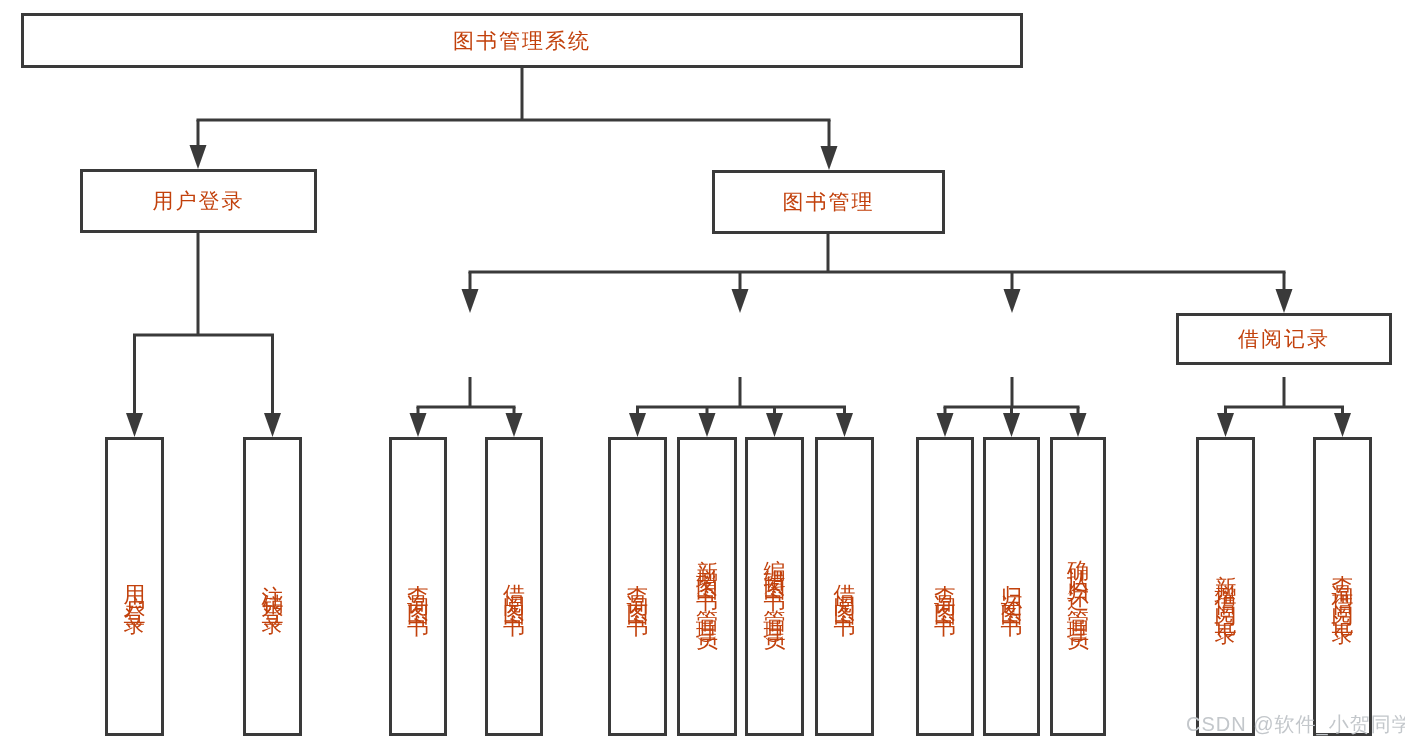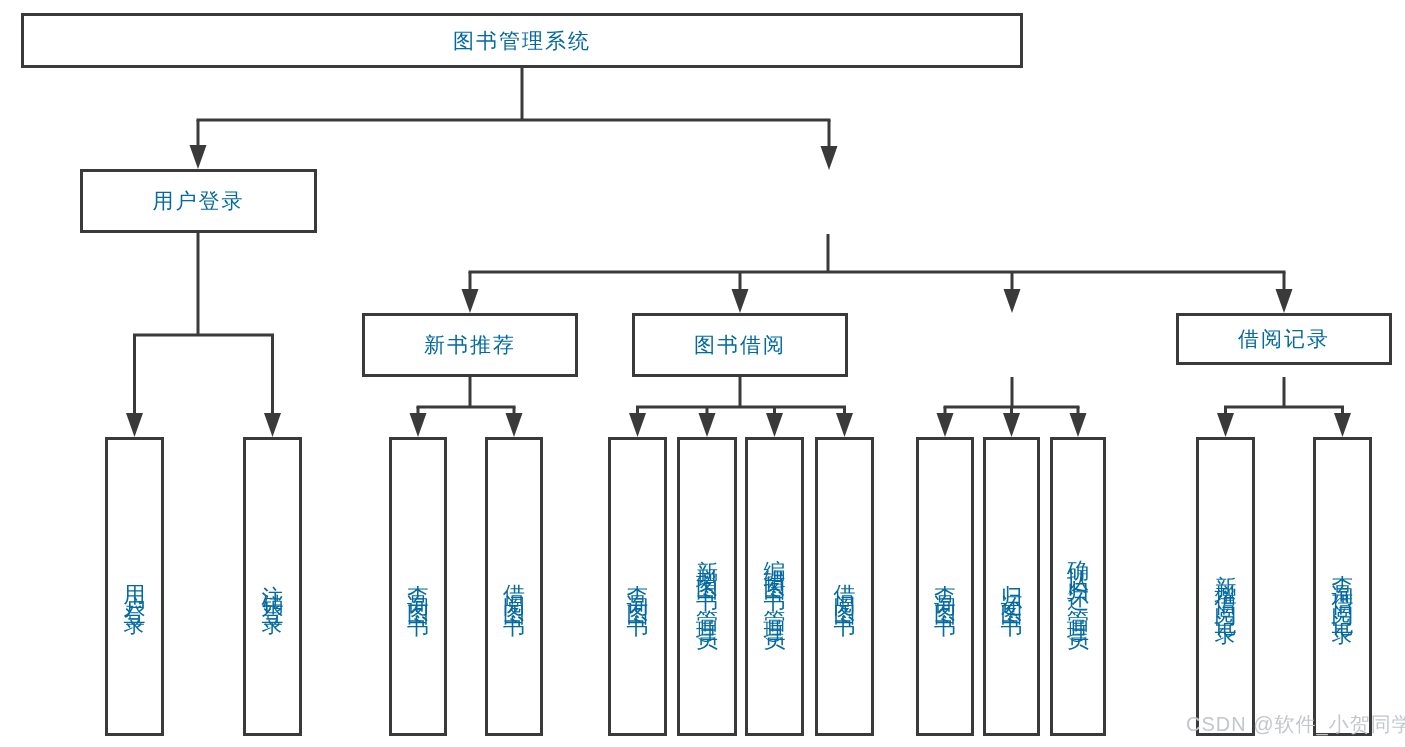--- a/index.html
+++ b/index.html
@@ -6,21 +6,21 @@
   .stage {
     position:relative; width:1405px; height:747px; background:#ffffff;
     font-family:"Liberation Sans","DejaVu Sans",sans-serif; overflow:hidden;
   }
   svg.wires { position:absolute; left:0; top:0; z-index:1; }
   svg.wires path { stroke:#3a3a3a; stroke-width:3; fill:none; }
   svg.wires polygon { fill:#3a3a3a; stroke:none; }
   .node {
     position:absolute; box-sizing:border-box; background:#ffffff;
     border:3px solid #3a3a3a; display:flex; align-items:center; justify-content:center;
-    color:#0369a1; z-index:2;
+    color:#c2410c; z-index:2;
   }
   .h .label { font-size:21px; letter-spacing:2px; white-space:nowrap; }
   .v .label { writing-mode:vertical-rl; font-size:22px; letter-spacing:10px; line-height:1; }
   .watermark {
     position:absolute; left:1186px; top:711px; z-index:3;
     font-size:20px; color:#c3c7cb; letter-spacing:1px; white-space:nowrap;
   }
 </style>
 </head>
 <body>
@@ -103,27 +103,24 @@
     </g>
   </svg>
 
   <div class="node h" style="left:21px;top:13px;width:1002px;height:55px">
     <span class="label">图书管理系统</span>
   </div>
 
   <div class="node h" style="left:80px;top:169px;width:237px;height:64px">
     <span class="label">用户登录</span>
   </div>
+  <div class="node h" style="left:712px;top:170px;width:233px;height:64px">
+    <span class="label">图书管理</span>
+  </div>
 
-  <div class="node h" style="left:362px;top:313px;width:216px;height:64px">
-    <span class="label">新书推荐</span>
-  </div>
-  <div class="node h" style="left:632px;top:313px;width:216px;height:64px">
-    <span class="label">图书借阅</span>
-  </div>
   <div class="node h" style="left:1176px;top:313px;width:216px;height:52px">
     <span class="label">借阅记录</span>
   </div>
 
   <div class="node v" style="left:105px;top:437px;width:59px;height:299px">
     <span class="label">用户登录</span>
   </div>
   <div class="node v" style="left:243px;top:437px;width:59px;height:299px">
     <span class="label">注销登录</span>
   </div>

